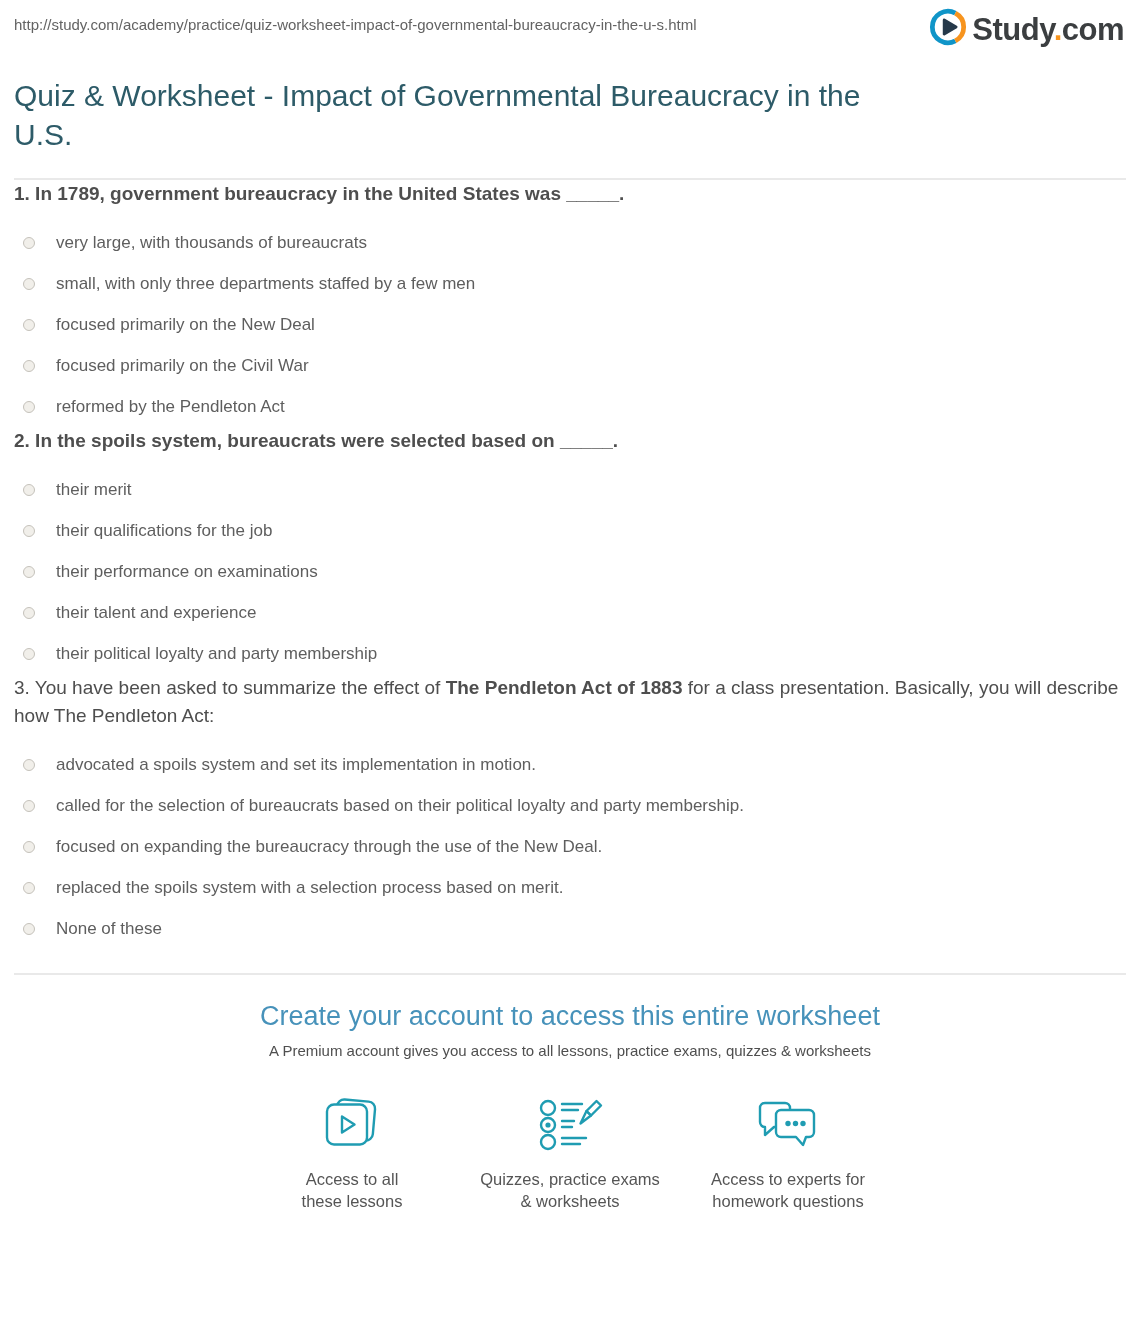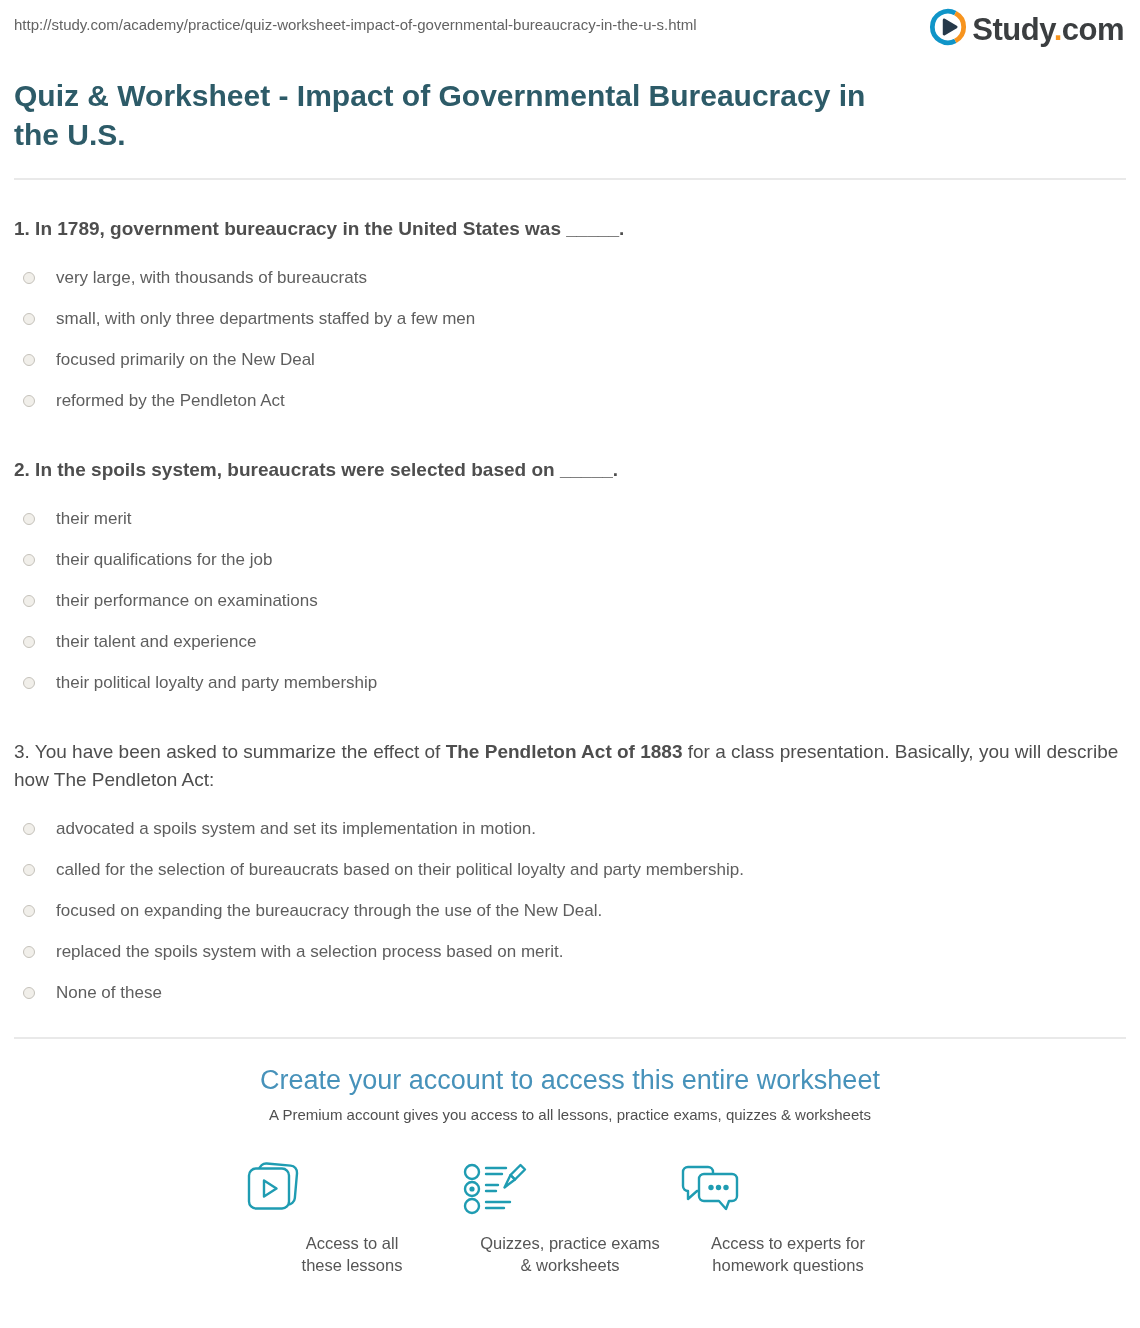--- a/index.html
+++ b/index.html
@@ -17,49 +17,49 @@
   .top-bar { display:flex; justify-content:space-between; align-items:flex-start; padding:8px 16px 0 14px; }
   .url-text { font-size:15px; color:#636363; padding-top:8px; }
   .logo { display:flex; align-items:center; gap:5px; cursor:pointer; }
   .logo-text { font-size:31px; font-weight:700; color:#3b3e40; letter-spacing:-0.5px; line-height:1; }
   .logo-text .dot { color:#f7941e; }
 
   
   .page-title {
     margin:26px 14px 0 14px;
     max-width:880px;
-    font-size:30px; line-height:39px; font-weight:700;
+    font-size:30px; line-height:39px; font-weight:400;
     color:#2d5b68;
   }
   .divider { border:none; border-top:2px solid #e9e9e9; margin:24px 14px 0 14px; }
 
   
   .quiz { padding:0 14px; }
-  .question { margin-top:35px; }
+  .question { }
   .q-heading { font-size:19px; line-height:28px; color:#4e4e4e; max-width:1108px; }
   .q-heading.bold { font-weight:700; }
   .q-heading strong { font-weight:700; }
   .options { margin-top:14px;text-align:center; }
   .option { display:flex; align-items:center; padding:10px 0 10px 9px; }
   .radio {
     width:12px; height:12px; flex:none;
     border-radius:50%;
     border:1px solid #c5c2bb;
     background:#f1efea;
     margin-right:21px;
   }
   .option-label { font-size:17px; line-height:21px; color:#5e5e5e; }
 
   
   .signup { text-align:center; margin-top:26px; }
   .signup-heading { font-size:27px; font-weight:400; color:#4792ba; margin:8px; }
   .signup-sub { font-size:15px; color:#4f4f4f; margin:10px 0 0 0; }
 
   .features { display:flex; justify-content:center; margin-top:36px; }
-  .feature { width:218px; display:flex; flex-direction:column; }
+  .feature { width:218px; display:flex; flex-direction:column; align-items:center; }
   .feature-icon { height:58px; display:flex; align-items:flex-end; }
   .feature-label { margin-top:15px; font-size:16.5px; line-height:1.35; color:#555; text-align:center; }
 </style>
 </head>
 <body>
 
 <div class="top-bar">
   <div class="url-text">http://study.com/academy/practice/quiz-worksheet-impact-of-governmental-bureaucracy-in-the-u-s.html</div>
   <div class="logo">
     <span>
@@ -85,20 +85,24 @@
         <span class="radio"></span>
         <span class="option-label">very large, with thousands of bureaucrats</span>
       </div>
       <div class="option">
         <span class="radio"></span>
         <span class="option-label">small, with only three departments staffed by a few men</span>
       </div>
       <div class="option">
         <span class="radio"></span>
         <span class="option-label">focused primarily on the New Deal</span>
+      </div>
+      <div class="option">
+        <span class="radio"></span>
+        <span class="option-label">focused primarily on the Civil War</span>
       </div>
       <div class="option">
         <span class="radio"></span>
         <span class="option-label">reformed by the Pendleton Act</span>
       </div>
     </div>
   </div>
 
   <div class="question">
     <div class="q-heading bold"><span>2. In the spoils system, bureaucrats were selected based on _____.</span><strong></strong><span></span></div>

